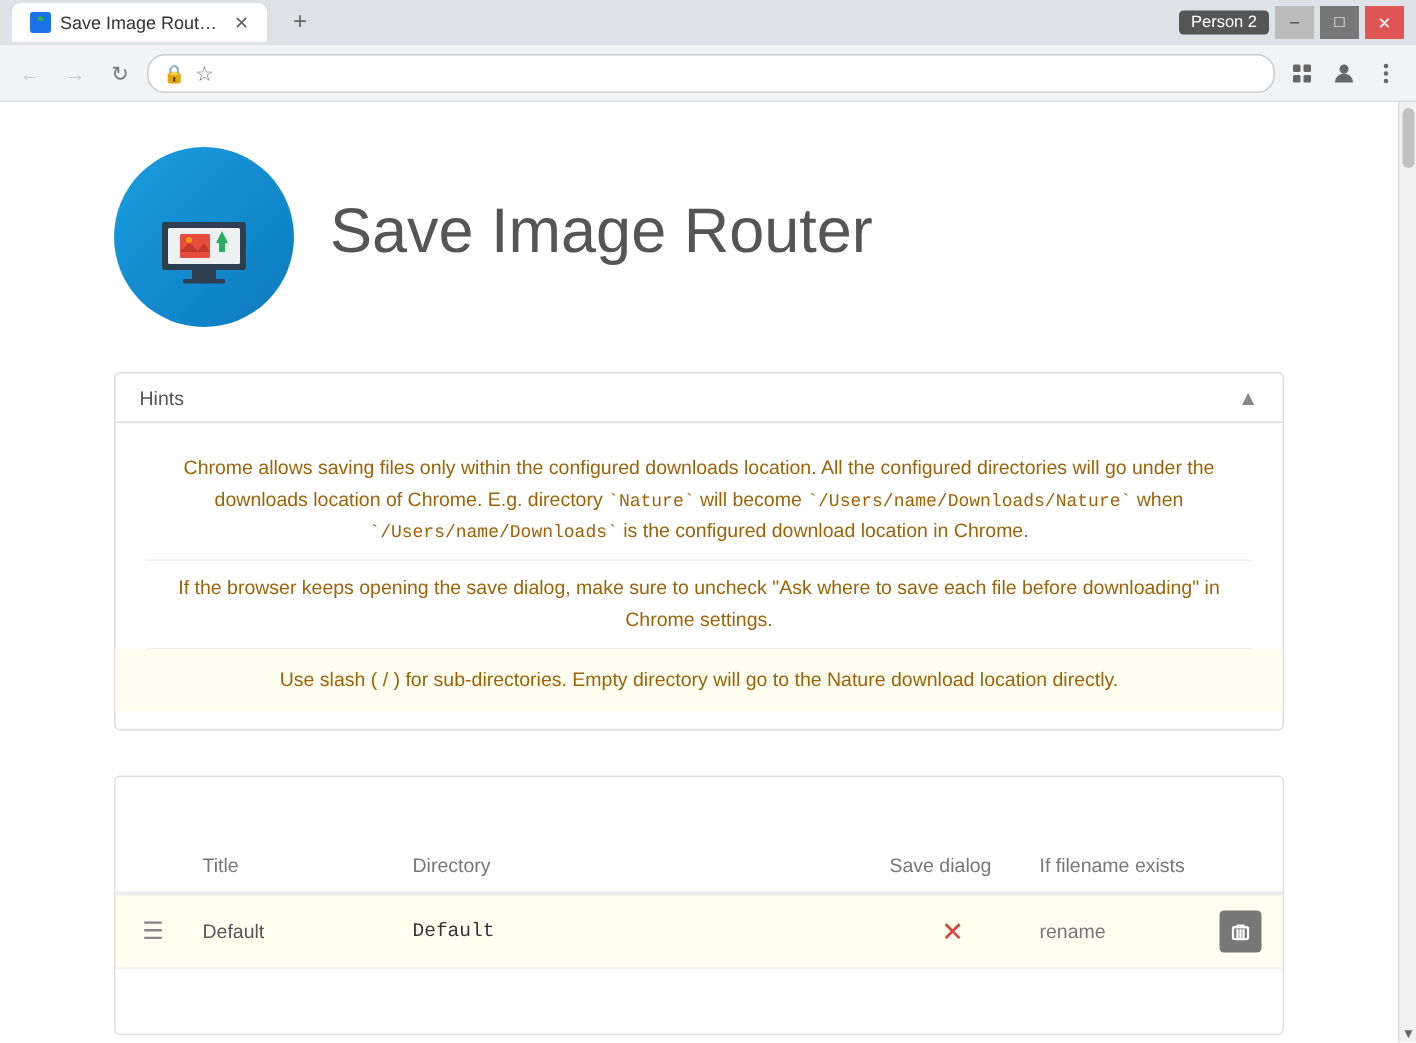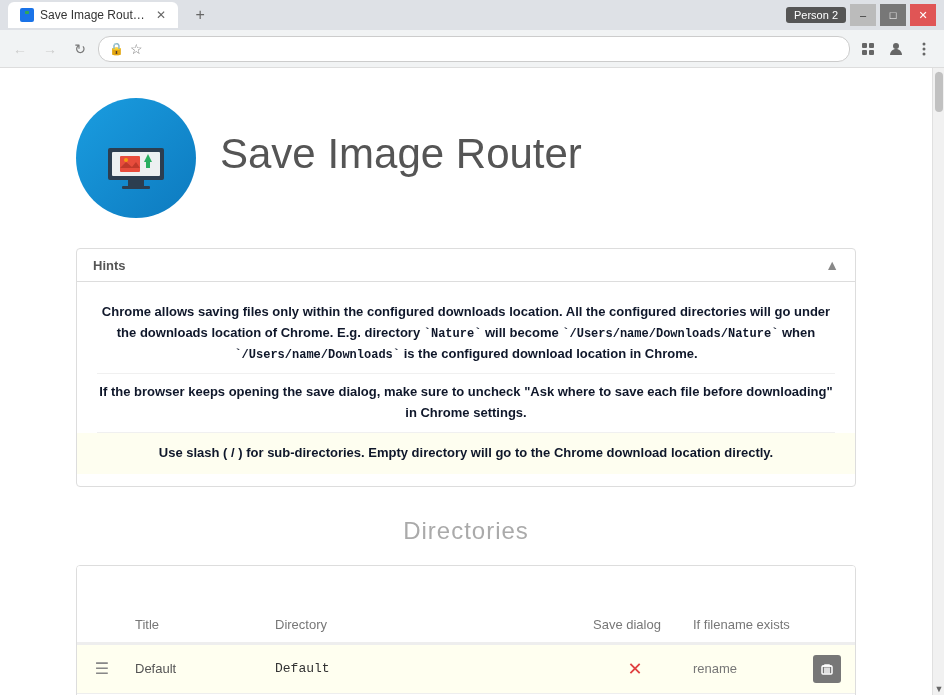--- a/index.html
+++ b/index.html
@@ -240,21 +240,20 @@
     .app-subtitle {
       font-size: 14px;
       color: #888;
     }
 
     
     .hints-box {
       border: 1px solid #ddd;
       border-radius: 4px;
       margin-bottom: 30px;
-      font-weight: bold;
     }
     .hints-header {
       display: flex;
       justify-content: space-between;
       align-items: center;
       padding: 8px 16px;
       border-bottom: 1px solid #ddd;
     }
     .hints-title {
       font-size: 13px;
@@ -264,21 +263,21 @@
       cursor: pointer;
       color: #888;
       font-size: 14px;
     }
     .hints-content {
       padding: 12px 20px;
     }
     .hint-row {
       padding: 8px 0;
       font-size: 13px;
-      color: #0f172a;
+      color: #a16207;
       text-align: center;
       line-height: 1.6;
       border-bottom: 1px solid #f0f0f0;
     }
     .hint-row:last-child { border-bottom: none; }
     .hint-row code, .hint-mono {
       font-family: 'Courier New', monospace;
       font-size: 12px;
       background: none;
     }
@@ -479,26 +478,25 @@
           <div class="hint-row">
             Chrome allows saving files only within the configured downloads location. All the configured directories will go under the
             downloads location of Chrome. E.g. directory <code class="hint-mono">`Nature`</code> will <span>become</span> <code class="hint-mono">`/Users/name/Downloads/Nature`</code> <span>when</span>
             <code class="hint-mono">`/Users/name/Downloads`</code> is the configured download location in Chrome.
           </div>
           <div class="hint-row">
             If the browser keeps opening the save dialog, make sure to uncheck "Ask where to save each file before downloading" in
             Chrome settings.
           </div>
           <div class="hint-row hint-yellow">
-            Use slash ( / ) for sub-directories. Empty directory will go to the Chrome download location directly.
+            Use slash ( / ) for sub-directories. Empty directory will go to the Nature download location directly.
           </div>
         </div>
       </div>
 
-      <h2 class="section-title">Directories</h2>
 
       <div class="dir-table">
 
         <div class="dir-table-header">
           <div class="dir-table-header-cell"></div>
           <div class="dir-table-header-cell">Title</div>
           <div class="dir-table-header-cell">Directory</div>
           <div class="dir-table-header-cell">Save dialog</div>
           <div class="dir-table-header-cell">If filename exists</div>
           <div class="dir-table-header-cell"></div>

